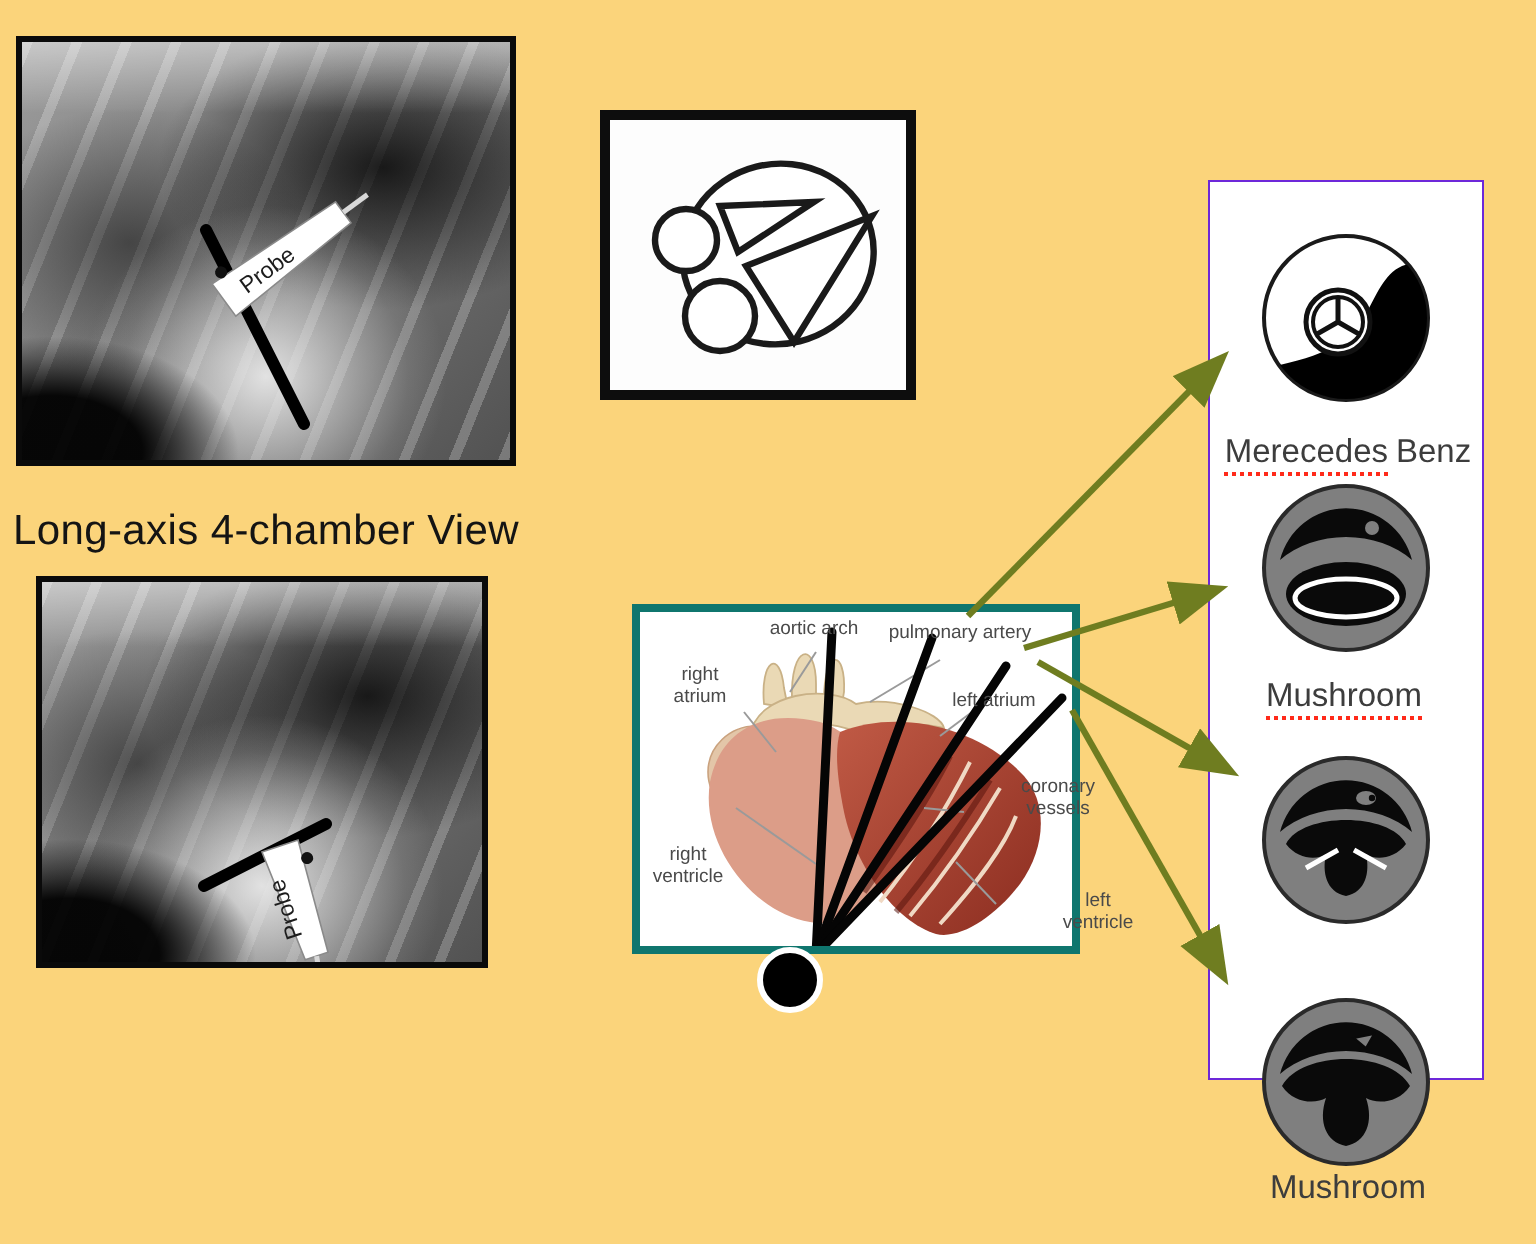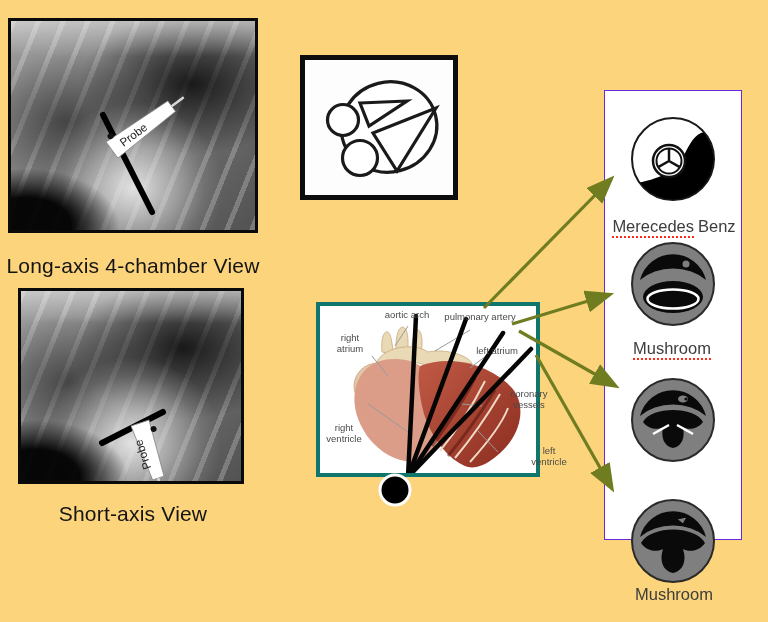--- a/index.html
+++ b/index.html
@@ -74,21 +74,20 @@
     <svg class="probe-overlay" viewBox="0 0 220 190">
       <line x1="81" y1="152" x2="142" y2="121" stroke="#000" stroke-width="6" stroke-linecap="round"></line>
       <g transform="translate(119,132) rotate(71.6)">
         <polygon points="0,-9.5 58,-6 58,6 0,9.5" fill="#ffffff" stroke="#8a8a8a" stroke-width="0.8"></polygon>
         <line x1="58" y1="0" x2="70" y2="2" stroke="#d8d8d8" stroke-width="2.5"></line>
         <circle cx="10" cy="-11" r="3" fill="#111"></circle>
         <text transform="translate(31,3.5) rotate(180)" text-anchor="middle" font-size="11.5" fill="#1c1c1c">Probe</text>
       </g>
     </svg>
   </div>
-  <div class="caption short">Short-axis View</div>
 
   <div class="schematic-box">
     <svg viewBox="0 0 148 135" width="148" height="135">
       <g fill="#ffffff" stroke="#1a1a1a" stroke-width="3.2" stroke-linejoin="miter">
         <ellipse cx="84" cy="67" rx="48" ry="45" transform="rotate(-14 84 67)"></ellipse>
         <polygon points="55,43 102,41 64,66"></polygon>
         <polygon points="68,73 131,48 92,111"></polygon>
         <circle cx="38" cy="60" r="15.5"></circle>
         <circle cx="55" cy="98" r="17.5"></circle>
       </g>

